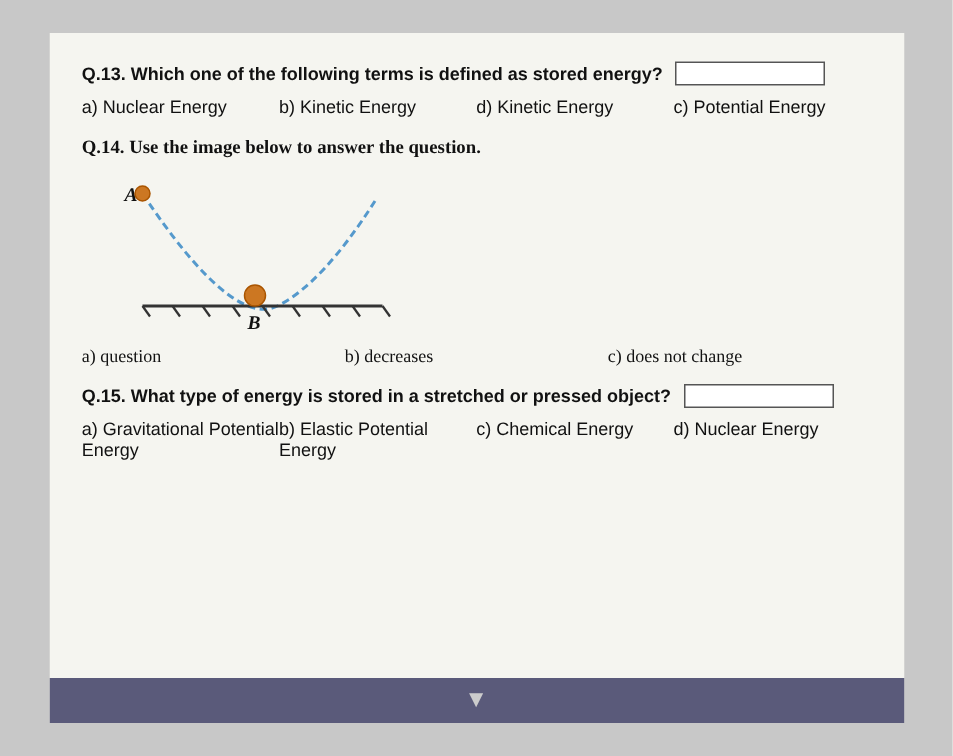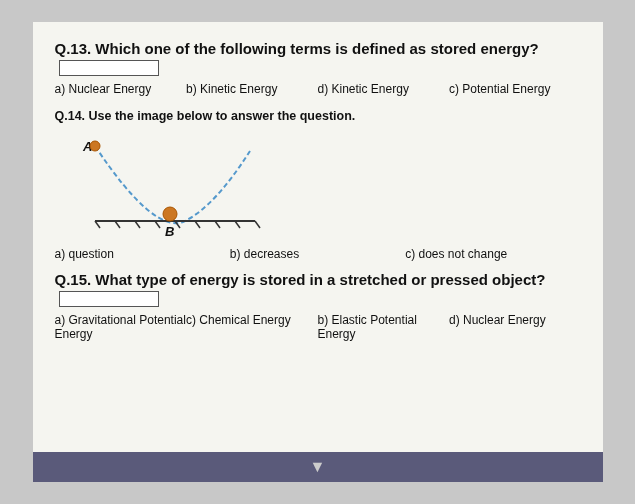--- a/index.html
+++ b/index.html
@@ -15,21 +15,21 @@
       background: #f5f5f0;
       width: 570px;
       min-height: 460px;
       padding: 18px 22px 16px 22px;
       position: relative;
     }
     .question-block {
       margin-bottom: 12px;
     }
     .question-text {
-      font-size: 15px;
+      font-size: 12px;
       font-weight: bold;
       color: #111;
       display: inline;
     }
     .answer-box {
       display: inline-block;
       width: 100px;
       height: 16px;
       border: 1px solid #555;
       vertical-align: middle;
@@ -42,20 +42,21 @@
       margin-top: 5px;
       gap: 3px 0;
     }
     .option {
       font-size: 12px;
       color: #111;
       padding: 1px 0;
     }
     .q14-block {
       margin-bottom: 10px;
+      font-family: Liberation Serif, serif;
     }
     .q14-text {
       font-size: 12.5px;
       font-weight: bold;
       color: #111;
       margin-bottom: 8px;
     }
     .diagram-container {
       position: relative;
       width: 220px;
@@ -166,22 +167,22 @@
         <span class="opt">b) decreases</span>
         <span class="opt">c) does not change</span>
       </div>
     </div>
 
     <div class="q15-block question-block">
       <span class="question-text">Q.15. What type of energy is stored in a stretched or pressed object?</span>
       <span class="answer-box"></span>
       <div class="options-grid">
         <span class="option">a) Gravitational Potential Energy</span>
+        <span class="option">b) Elastic Potential Energy</span>
         <span class="option">c) Chemical Energy</span>
-        <span class="option">b) Elastic Potential Energy</span>
         <span class="option">d) Nuclear Energy</span>
       </div>
     </div>
 
   </div>
 
   <div class="bottom-bar">
     <span class="bottom-arrow">▼</span>
   </div>
 </div>

